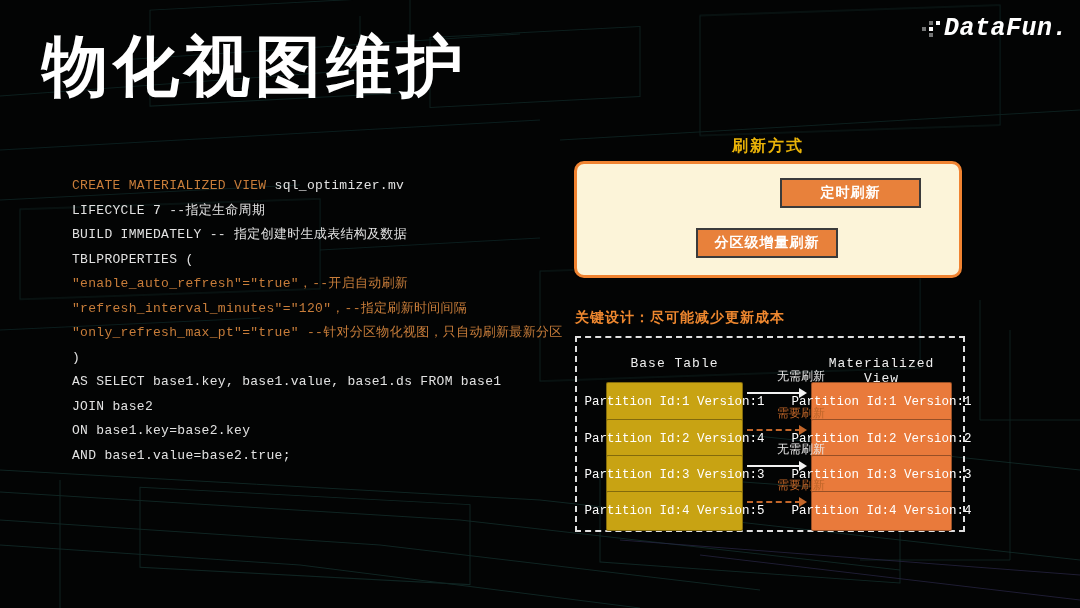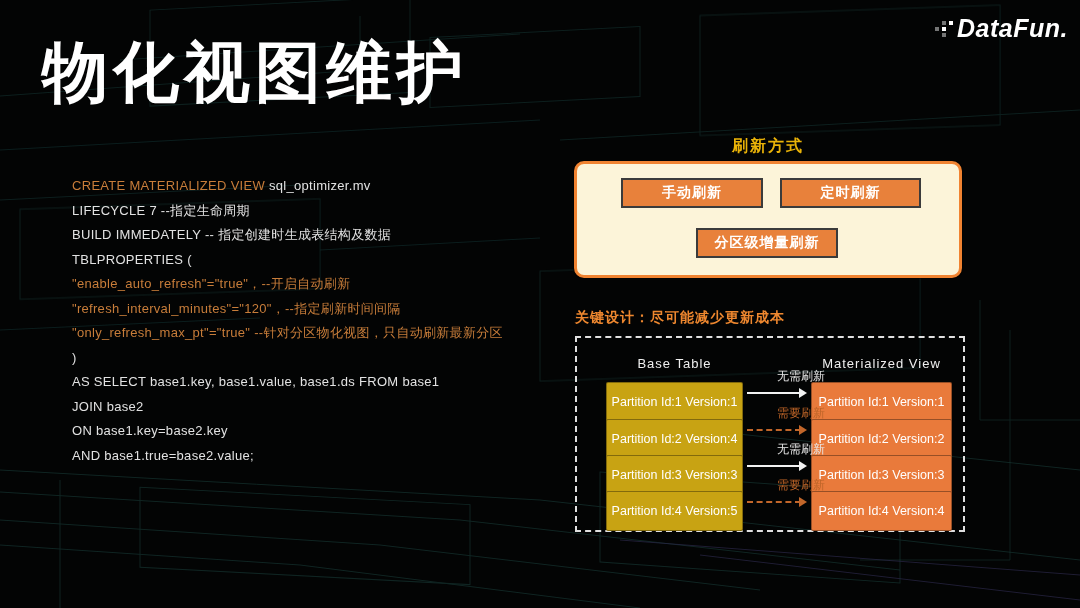--- a/index.html
+++ b/index.html
@@ -1,20 +1,20 @@
 <!DOCTYPE html>
 <html><head>
 <meta charset="utf-8">
 <style>
   * { margin:0; padding:0; box-sizing:border-box; }
   html,body { background:#000; }
   .slide {
     position:relative; width:1080px; height:608px; overflow:hidden;
     background:#030404;
-    font-family:Liberation Sans, sans-serif;
+    font-family:Liberation Mono, monospace;
   }
   .bg { position:absolute; inset:0; z-index:0; }
   .layer { position:absolute; z-index:2; }
 
   
   .logo { top:14px; right:12px; display:flex; align-items:center; }
   .logo-dots { display:grid; grid-template-columns:repeat(3,5px); grid-gap:2px; margin-right:3px; }
   .logo-dots i { width:4px; height:4px; background:#fff; display:block; }
   .logo-dots i.dim { opacity:.45; }
   .logo-dots i.off { opacity:0; }
@@ -133,26 +133,25 @@
     <div class="code-line"><span class="kw"></span><span>LIFECYCLE 7 --指定生命周期</span></div>
     <div class="code-line"><span class="kw"></span><span>BUILD IMMEDATELY -- 指定创建时生成表结构及数据</span></div>
     <div class="code-line"><span class="kw"></span><span>TBLPROPERTIES (</span></div>
     <div class="code-line"><span class="kw">"enable_auto_refresh"="true"，--开启自动刷新</span><span></span></div>
     <div class="code-line"><span class="kw">"refresh_interval_minutes"="120"，--指定刷新时间间隔</span><span></span></div>
     <div class="code-line"><span class="kw">"only_refresh_max_pt"="true" --针对分区物化视图，只自动刷新最新分区</span><span></span></div>
     <div class="code-line"><span class="kw"></span><span>)</span></div>
     <div class="code-line"><span class="kw"></span><span>AS SELECT base1.key, base1.value, base1.ds FROM base1</span></div>
     <div class="code-line"><span class="kw"></span><span>JOIN base2</span></div>
     <div class="code-line"><span class="kw"></span><span>ON base1.key=base2.key</span></div>
-    <div class="code-line"><span class="kw"></span><span>AND base1.true=base2.value;</span></div>
+    <div class="code-line"><span class="kw"></span><span>AND base1.value=base2.true;</span></div>
   </div>
 
   <div class="layer panel-title">刷新方式</div>
   <div class="layer panel-box">
-    <div class="refresh-btn btn-manual">手动刷新</div>
     <div class="refresh-btn btn-timed">定时刷新</div>
     <div class="refresh-btn btn-partition">分区级增量刷新</div>
   </div>
 
   <div class="layer key-heading">关键设计：尽可能减少更新成本</div>
 
   <div class="layer diagram">
     <div class="col-header left">Base Table</div>
     <div class="col-header right">Materialized View</div>
 

